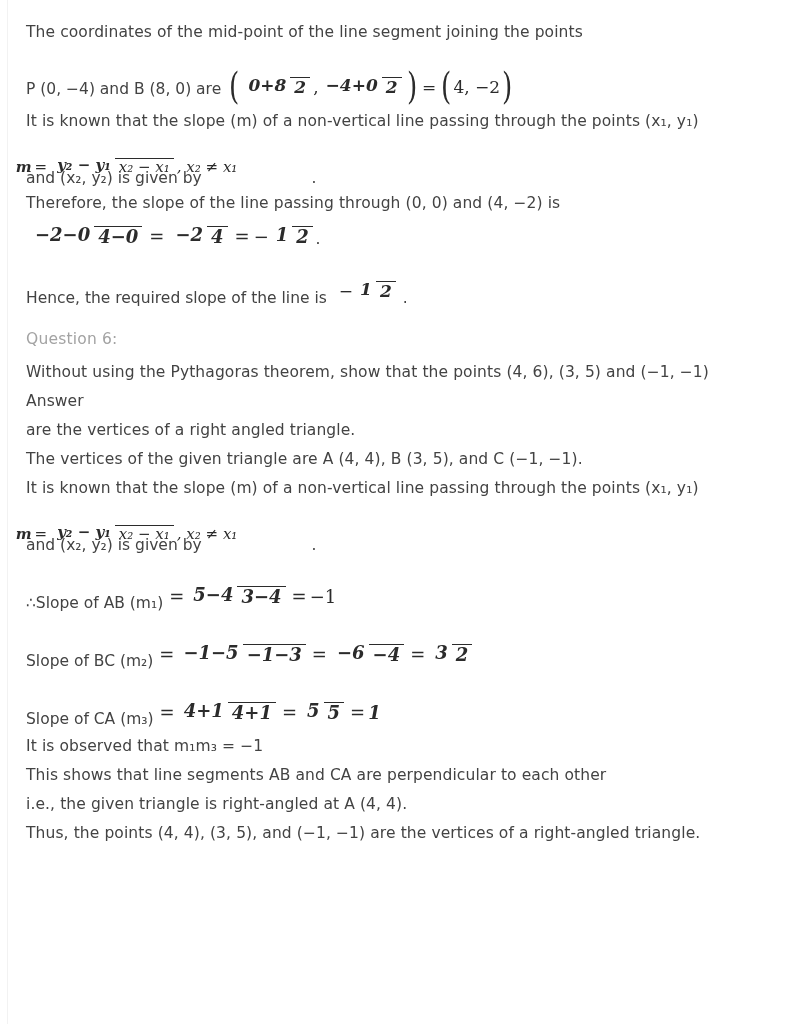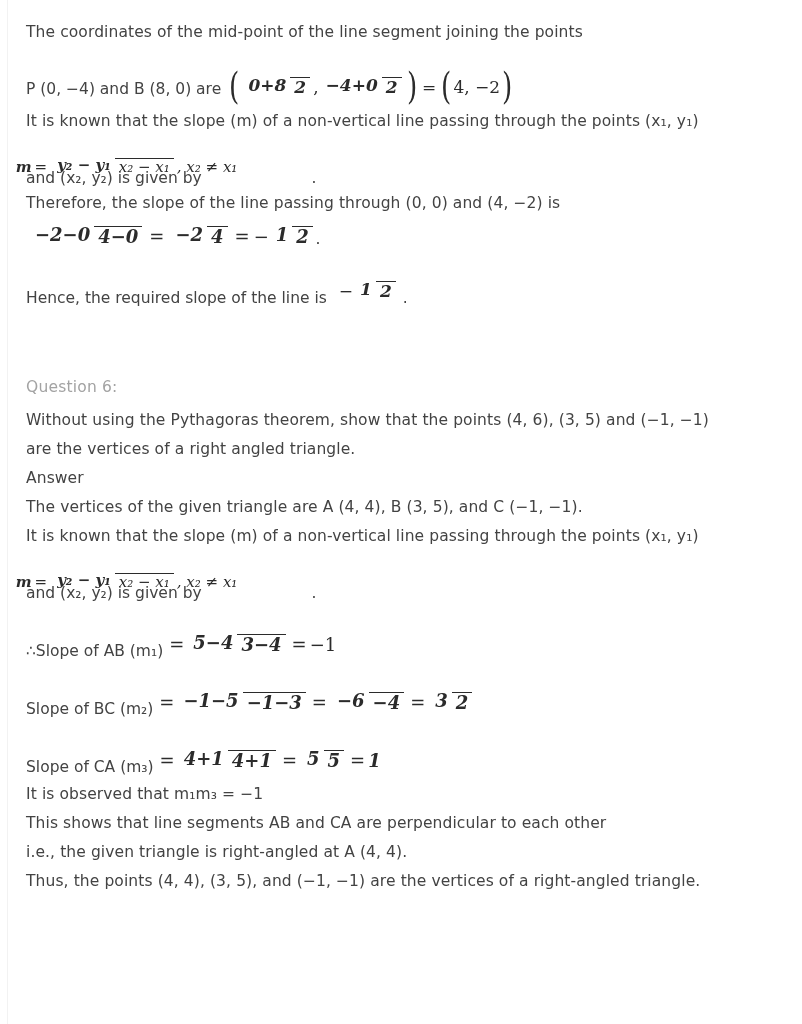--- a/index.html
+++ b/index.html
@@ -174,25 +174,25 @@
         <span>−</span>
         <span class="frac">
           <span class="num mb">1</span>
           <span class="den mb">2</span>
         </span>
       </span>
       <span class="lbl" style="margin-left:4px;">.</span>
     </div>
 
     
-    <div class="qhead" style="margin-top:72px;">Question 6:</div>
+    <div class="qhead" style="margin-top:24px;">Question 6:</div>
 
     <div class="line gap-16">Without using the Pythagoras theorem, show that the points (4, 6), (3, 5) and (−1, −1)</div>
+    <div class="line gap-12">Answer</div>
     <div class="line gap-12">are the vertices of a right angled triangle.</div>
-    <div class="line gap-12">Answer</div>
     <div class="line gap-12">The vertices of the given triangle are A (4, 4), B (3, 5), and C (−1, −1).</div>
     <div class="line gap-12">It is known that the slope (m) of a non-vertical line passing through the points (x₁, y₁)</div>
 
     
     <div class="row" style="margin-top:28px; align-items:flex-end;">
       <span class="lbl">and (x₂, y₂) is given by</span>
       <span class="math" style="font-size:15px; margin-left:-186px; margin-bottom:11px;">
         <span class="mb">m</span>
         <span style="margin:0 3px;">=</span>
         <span class="frac">

